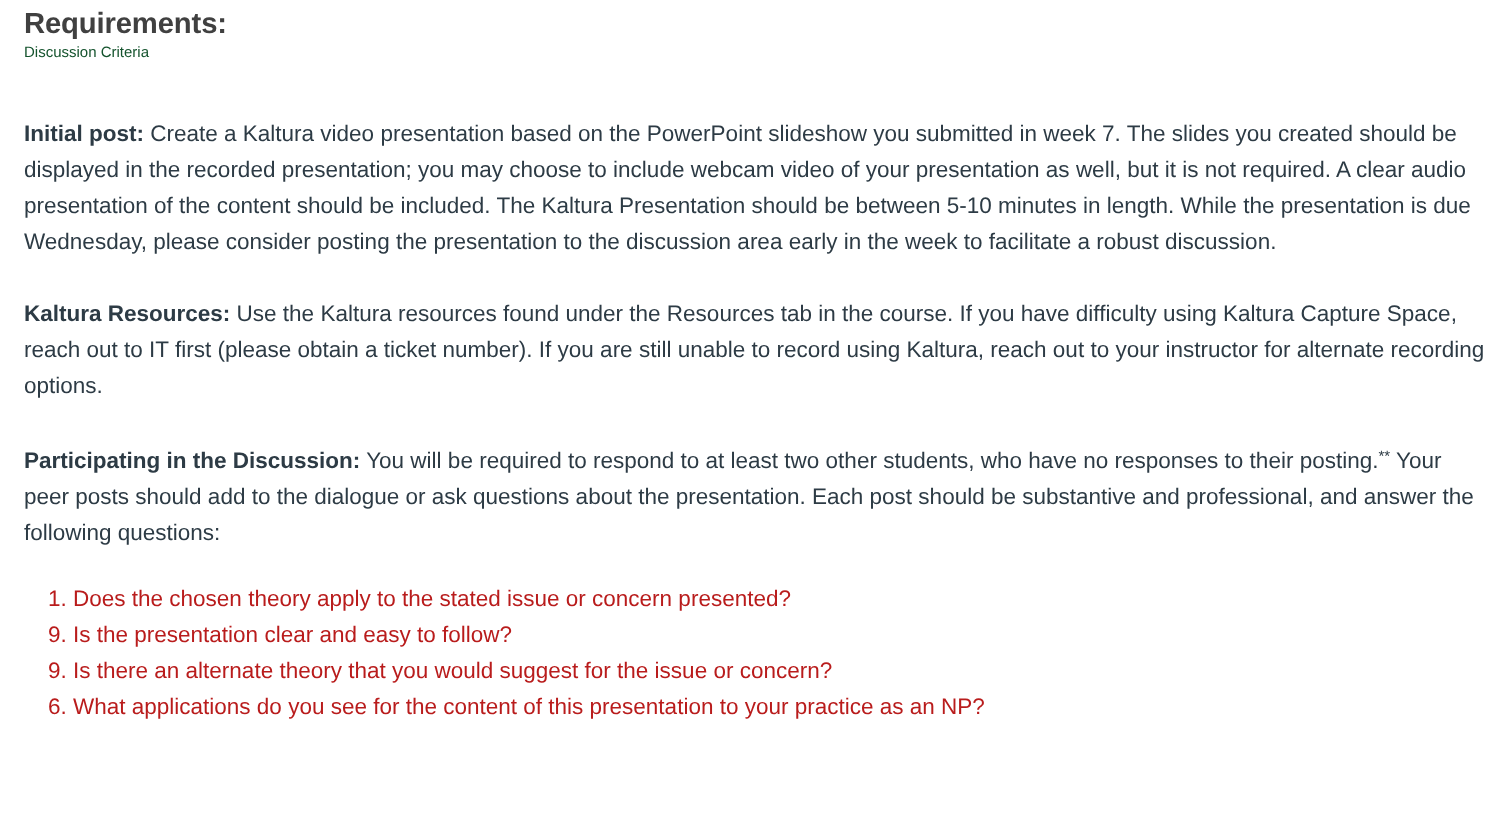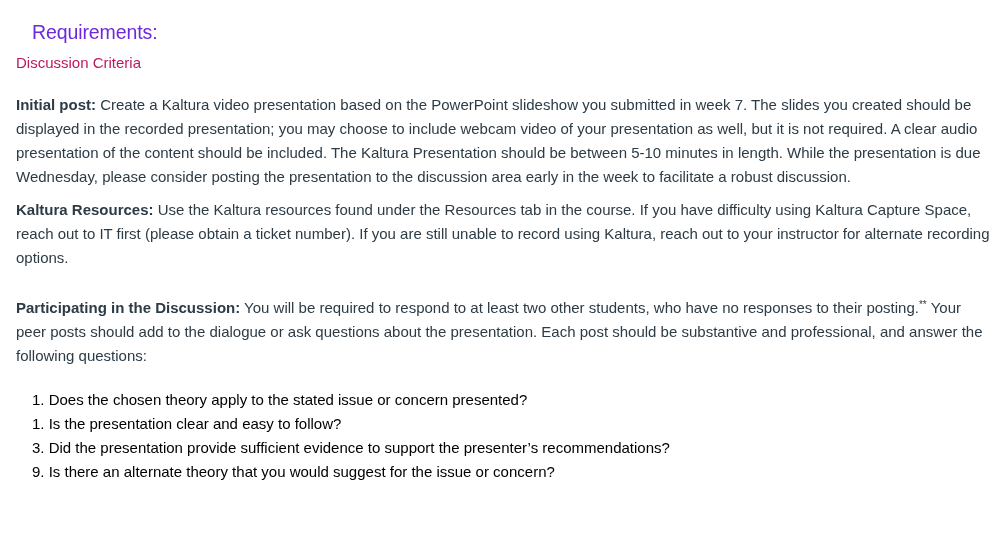--- a/index.html
+++ b/index.html
@@ -16,79 +16,79 @@
   }
   .page {
     position: relative;
     padding: 0 0 0 16px;
     width: 980px;
   }
   .title {
     position: absolute;
     top: 5px;
     left: 16px;
-    margin: 16px;
+    margin: 0;
     font-size: 19.5px;
-    font-weight: normal;
-    color: #6d28d9;
+    font-weight: bold;
+    color: #404040;
     letter-spacing: -0.1px;
   }
   .subtitle {
     position: absolute;
-    top: 54px;
+    top: 30px;
     left: 16px;
     margin: 0;
-    font-size: 15px;
-    color: #be185d;
+    font-size: 10px;
+    color: #14532d;
   }
   .para {
     position: absolute;
     left: 16px;
     width: 975px;
     margin: 0;
     font-size: 15px;
     line-height: 24px;
     color: #2d3b45;
   }
   .para b { font-weight: bold; }
-  .p1 { top: 93px; }
+  .p1 { top: 78px; }
   .p2 { top: 198px; }
   .p3 { top: 296px; }
   .sup-stars {
     font-size: 10px;
     vertical-align: top;
     position: relative;
     top: -3px;
     color: #2d3b45;
   }
   .qlist {
     position: absolute;
     top: 388px;
     left: 32px;
     margin: 0;
     padding: 0;
     list-style: none;
     font-size: 15px;
     line-height: 24px;
-    color: #000000;
+    color: #b91c1c;
   }
   .qlist li { margin: 0; padding: 0; white-space: nowrap; }
 </style>
 </head>
 <body>
 
 <div class="page">
   <h2 class="title">Requirements:</h2>
   <p class="subtitle">Discussion Criteria</p>
 
   <p class="para p1"><b>Initial post:</b><span> Create a Kaltura video presentation based on the PowerPoint slideshow you submitted in week 7. The slides you created should be displayed in the recorded presentation; you may choose to include webcam video of your presentation as well, but it is not required. A clear audio presentation of the content should be included. The Kaltura Presentation should be between 5-10 minutes in length. While the presentation is due  Wednesday, please consider posting the presentation to the discussion area early in the week to facilitate a robust discussion.</span></p>
 
   <p class="para p2"><b>Kaltura Resources:</b><span> Use the Kaltura resources found under the Resources tab in the course. If you have difficulty using Kaltura Capture Space, reach out to IT first (please obtain a ticket number). If you are still unable to record using Kaltura, reach out to your instructor for alternate recording options.</span></p>
 
   <p class="para p3"><b>Participating in the Discussion:</b><span> You will be required to respond to at least two other students, who have no responses to their posting.</span><span class="sup-stars">**</span><span> Your peer posts should add to the dialogue or ask questions about the presentation. Each post should be substantive and professional, and answer the following questions:</span></p>
 
   <ul class="qlist">
     <li>1. Does the chosen theory apply to the stated issue or concern presented?</li>
-    <li>1. Is the presentation clear and easy to follow?</li>
-    <li>3. Did the presentation provide sufficient evidence to support the presenter’s recommendations?</li>
+    <li>9. Is the presentation clear and easy to follow?</li>
     <li>9. Is there an alternate theory that you would suggest for the issue or concern?</li>
+    <li>6. What applications do you see for the content of this presentation to your practice as an NP?</li>
   </ul>
 </div>
 
 </body></html>

